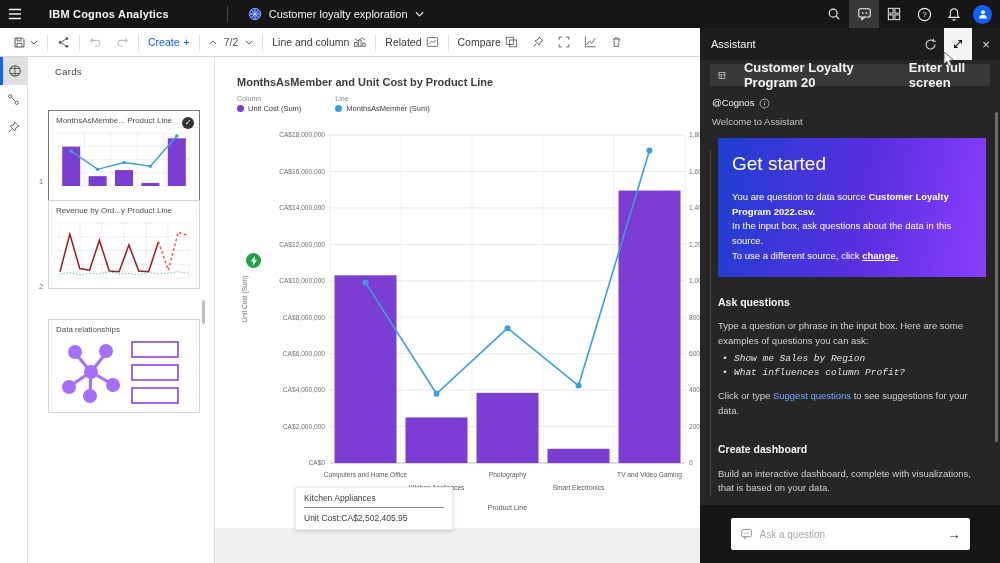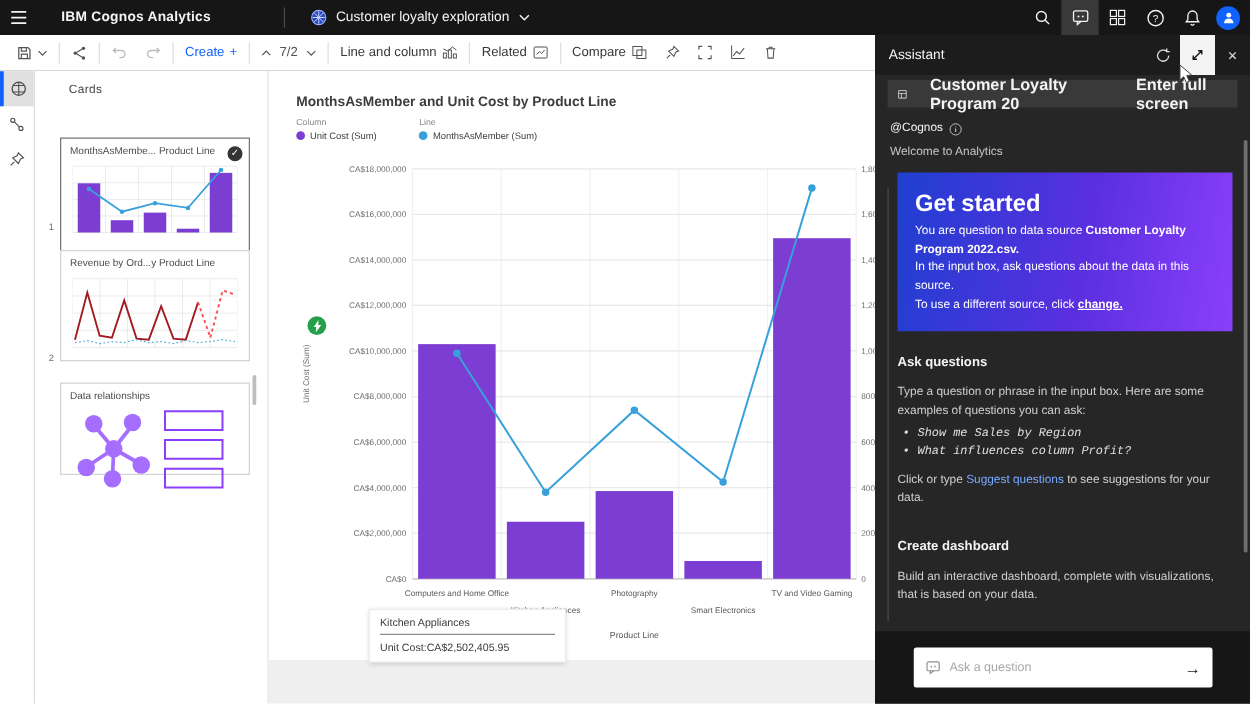--- a/index.html
+++ b/index.html
@@ -63,21 +63,21 @@
   .as-header .spacer { flex:1; }
   .as-hbtn { width:28px; height:32px; display:flex; align-items:center; justify-content:center; color:#e0e0e0; cursor:pointer; }
   .as-hbtn.lit { background:#f4f4f4; color:#161616; }
   .chip-row { margin:4px 10px 0 10px; height:22px; background:#393939; display:flex; align-items:center; padding:0 8px; gap:18px; font-size:13px; color:#f4f4f4; font-weight:bold; }
   .chip-row .ft { margin-left:14px; font-weight:bold; }
   .as-body { flex:1; padding:10px 14px 0 12px; font-size:9.5px; line-height:1.5; position:relative; overflow:hidden; }
   .vline { position:absolute; left:10px; top:64px; bottom:8px; width:1px; background:#484848; }
   .mention { font-size:9.5px; color:#f4f4f4; display:flex; align-items:center; gap:5px; }
   .welcome { margin-top:5px; color:#c6c6c6; font-size:9.5px; }
   .gs-card { margin:8px 0 0 6px; background:linear-gradient(100deg,#1f3fd0 0%, #5a2fe0 55%, #8a3ffc 100%); padding:12px 14px 13px 14px; color:#fff; }
-  .gs-card h2 { font-size:19px; font-weight:bold; }
+  .gs-card h2 { font-size:19px; font-weight:normal; margin-bottom:12px; }
   .gs-card .gs-body { font-size:9.5px; line-height:1.55; }
   .gs-card b { font-weight:bold; }
   .gs-card .chg { text-decoration:underline; cursor:pointer; font-weight:bold; }
   .sec-h { margin:18px 0 0 6px; font-size:10.5px; font-weight:bold; color:#f4f4f4; }
   .sec-p { margin:9px 0 0 6px; color:#d0d0d0; max-width:262px; }
   .ex-list { margin:4px 0 0 10px; list-style:none;font-family:Liberation Mono, monospace; }
   .ex-list li { font-style:italic; color:#e0e0e0; padding-left:12px; position:relative; }
   .ex-list li:before { content:"•"; position:absolute; left:0; color:#e0e0e0; }
   .blue-link { color:#78a9ff; cursor:pointer; }
   .as-footer { height:58px; background:#161616; display:flex; align-items:center; justify-content:center; }
@@ -324,21 +324,21 @@
               <line x1="88" y1="4" x2="88" y2="59" stroke="#e4e4e4" stroke-width="0.6"></line>
               <line x1="110" y1="4" x2="110" y2="59" stroke="#e4e4e4" stroke-width="0.6"></line>
               <line x1="132" y1="4" x2="132" y2="59" stroke="#e4e4e4" stroke-width="0.6"></line>
               <polyline points="2,52.714285714285715 11.846153846153847,15.000000000000007 21.692307692307693,49.57142857142857 31.53846153846154,51.142857142857146 41.38461538461539,21.285714285714292 51.23076923076923,51.92857142857143 61.07692307692308,52.714285714285715 70.92307692307692,26 80.76923076923077,51.92857142857143 90.61538461538461,52.714285714285715 100.46153846153847,22.85714285714286" fill="none" stroke="#a2191f" stroke-width="1.5"></polyline>
               <polyline points="100.46153846153847,22.85714285714286 110.3076923076923,51.142857142857146 120.15384615384616,13.42857142857143 130,16.57142857142857" fill="none" stroke="#fa4d56" stroke-width="1.5" stroke-dasharray="2.5,2.5"></polyline>
               <polyline points="2,55.07142857142857 11.846153846153847,53.5 21.692307692307693,55.857142857142854 31.53846153846154,54.285714285714285 41.38461538461539,55.07142857142857 51.23076923076923,52.714285714285715 61.07692307692308,55.07142857142857 70.92307692307692,54.285714285714285 80.76923076923077,55.857142857142854 90.61538461538461,53.5 100.46153846153847,55.07142857142857 110.3076923076923,54.285714285714285 120.15384615384616,52.714285714285715 130,54.285714285714285" fill="none" stroke="#52b0d8" stroke-width="0.9" stroke-dasharray="1.5,1.8"></polyline>
             </svg>
         </div>
         <div class="card-idx" style="top:225px">2</div>
 
-        <div class="card" style="top:249px; height:74px;">
+        <div class="card" style="top:262px; height:94px;">
           <div class="c-title">Data relationships</div>
           <svg width="132" height="70" viewBox="0 0 132 70" style="margin:2px 9px 0 9px">
             <g stroke="#a56eff" stroke-width="3">
                 <path d="M33 34L17 15M33 34l15-19M33 34L12 48M33 34l-1 22M33 34l21 12"></path>
               </g>
             <circle cx="33" cy="34" r="7" fill="#a56eff"></circle>
               <circle cx="17" cy="14" r="7" fill="#a56eff"></circle>
               <circle cx="48" cy="13" r="7" fill="#a56eff"></circle>
               <circle cx="11" cy="49" r="7" fill="#a56eff"></circle>
               <circle cx="32" cy="58" r="7" fill="#a56eff"></circle>
@@ -475,21 +475,21 @@
 
     <div class="as-body">
       <div class="vline"></div>
       <div class="mention">
         <span>@Cognos</span>
         <svg width="11" height="11" viewBox="0 0 16 16">
             <circle cx="8" cy="8" r="6.5" fill="none" stroke="#c6c6c6" stroke-width="1.1"></circle>
             <path d="M8 7v4M8 4.6v1" stroke="#c6c6c6" stroke-width="1.3"></path>
           </svg>
       </div>
-      <div class="welcome">Welcome to Analytics</div>
+      <div class="welcome">Welcome to Assistant</div>
 
       <div class="gs-card">
         <h2>Get started</h2>
         <div class="gs-body">
           <span>You are question to data source </span><b>Customer Loyalty Program 2022.csv.</b><br>
           <span>In the input box, ask questions about the data in this source.</span><br>
           <span>To use a different source, click </span><span class="chg">change.</span>
         </div>
       </div>
 

